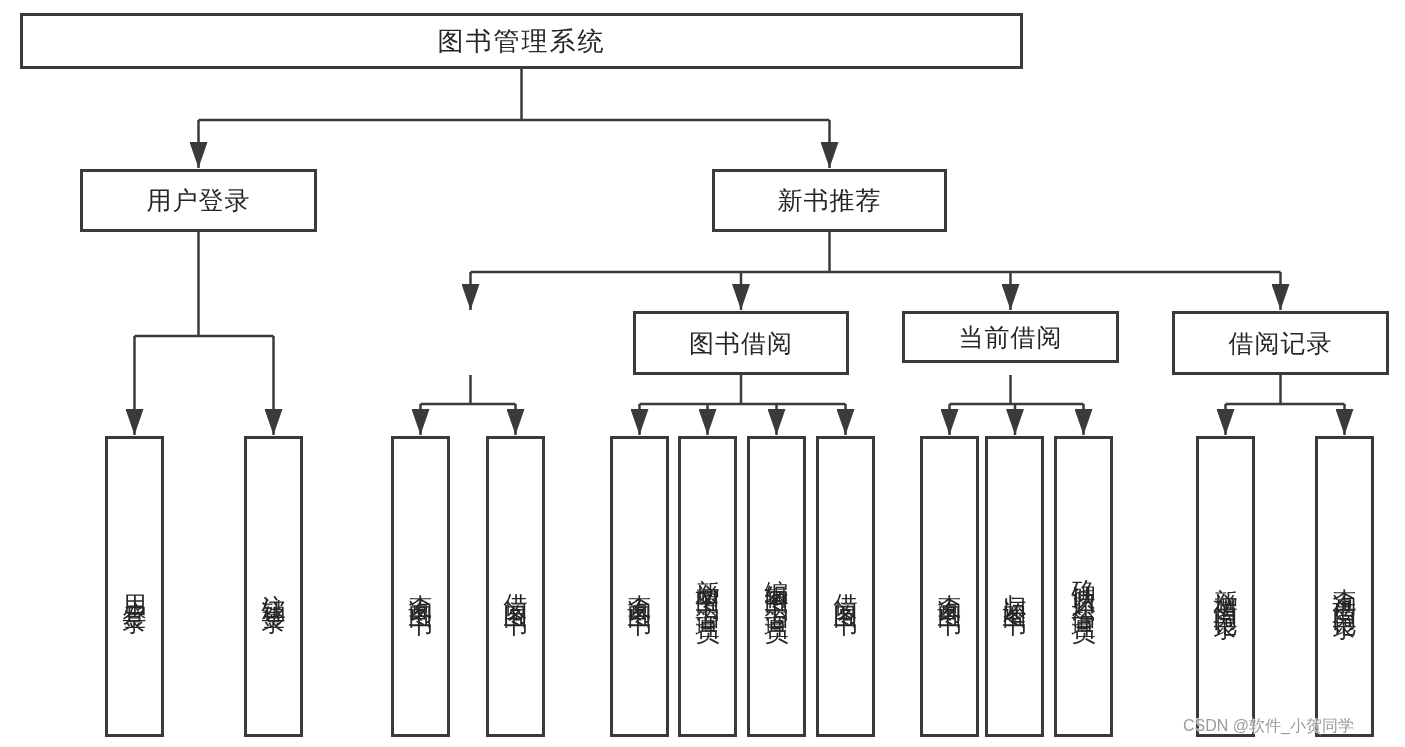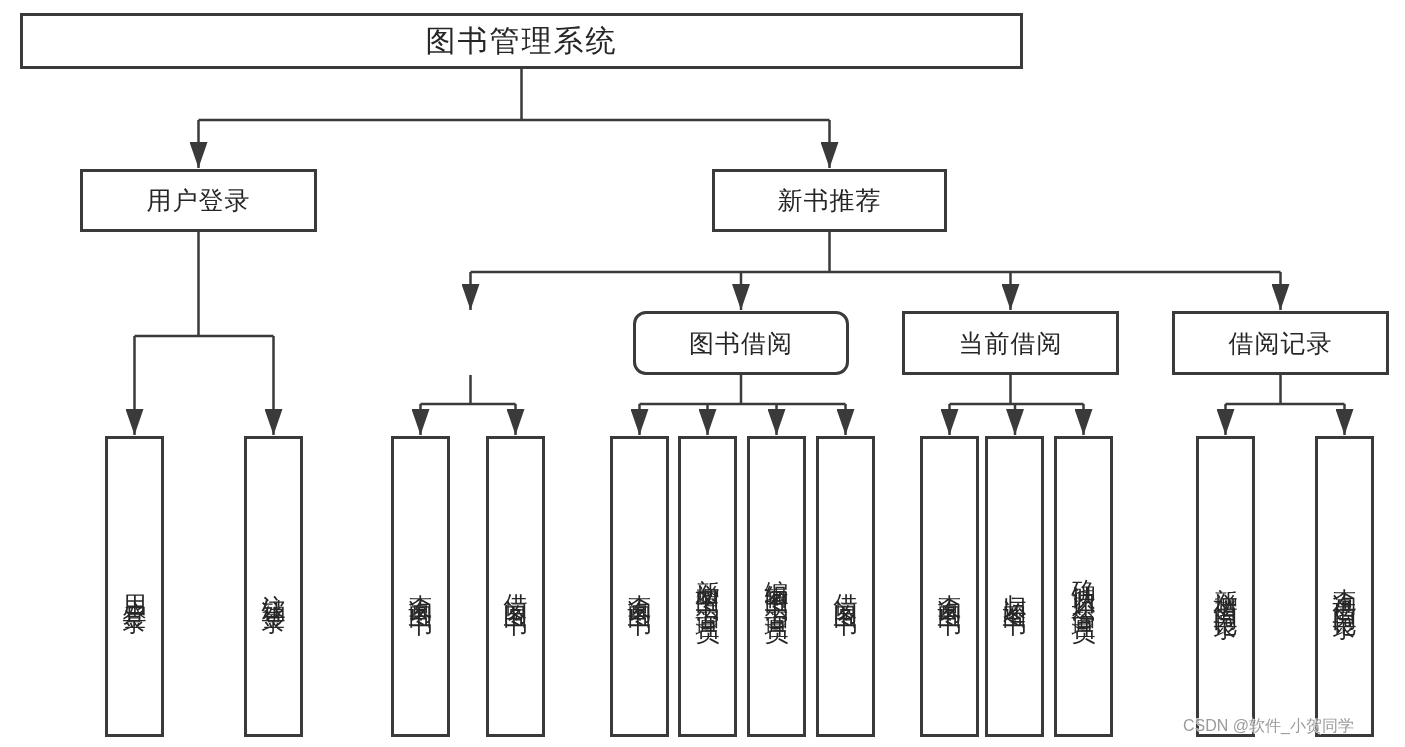--- a/index.html
+++ b/index.html
@@ -44,21 +44,21 @@
     align-items: center;
     justify-content: center;
     text-align: center;
   }
   .h-node {
     font-size: 25px;
     letter-spacing: 1px;
     white-space: nowrap;
   }
   .root-node {
-    font-size: 30px;
+    font-size: 26px;
     letter-spacing: 2px;
   }
   .leaf {
     position: absolute;
     top: 436px;
     width: 59px;
     height: 301px;
     box-sizing: border-box;
     border: 3px solid var(--line, #3a3a3a);
     background: var(--background, #ffffff);
@@ -144,24 +144,24 @@
     <span>图书管理系统</span>
   </div>
 
   <div class="node h-node" style="left:80px; top:169px; width:237px; height:63px;">
     <span>用户登录</span>
   </div>
   <div class="node h-node" style="left:712px; top:169px; width:235px; height:63px;">
     <span>新书推荐</span>
   </div>
 
-  <div class="node h-node" style="left:633px; top:311px; width:216px; height:64px;border-radius:13px;">
+  <div class="node h-node" style="left:633px; top:311px; width:216px; height:64px;">
     <span>图书借阅</span>
   </div>
-  <div class="node h-node" style="left:902px; top:311px; width:217px; height:64px;">
+  <div class="node h-node" style="left:902px; top:311px; width:217px; height:52px;">
     <span>当前借阅</span>
   </div>
   <div class="node h-node" style="left:1172px; top:311px; width:217px; height:64px;">
     <span>借阅记录</span>
   </div>
 
   <div class="leaf" style="left:105px;">
     <span class="vtext">用户登录</span>
   </div>
   <div class="leaf" style="left:244px;">

